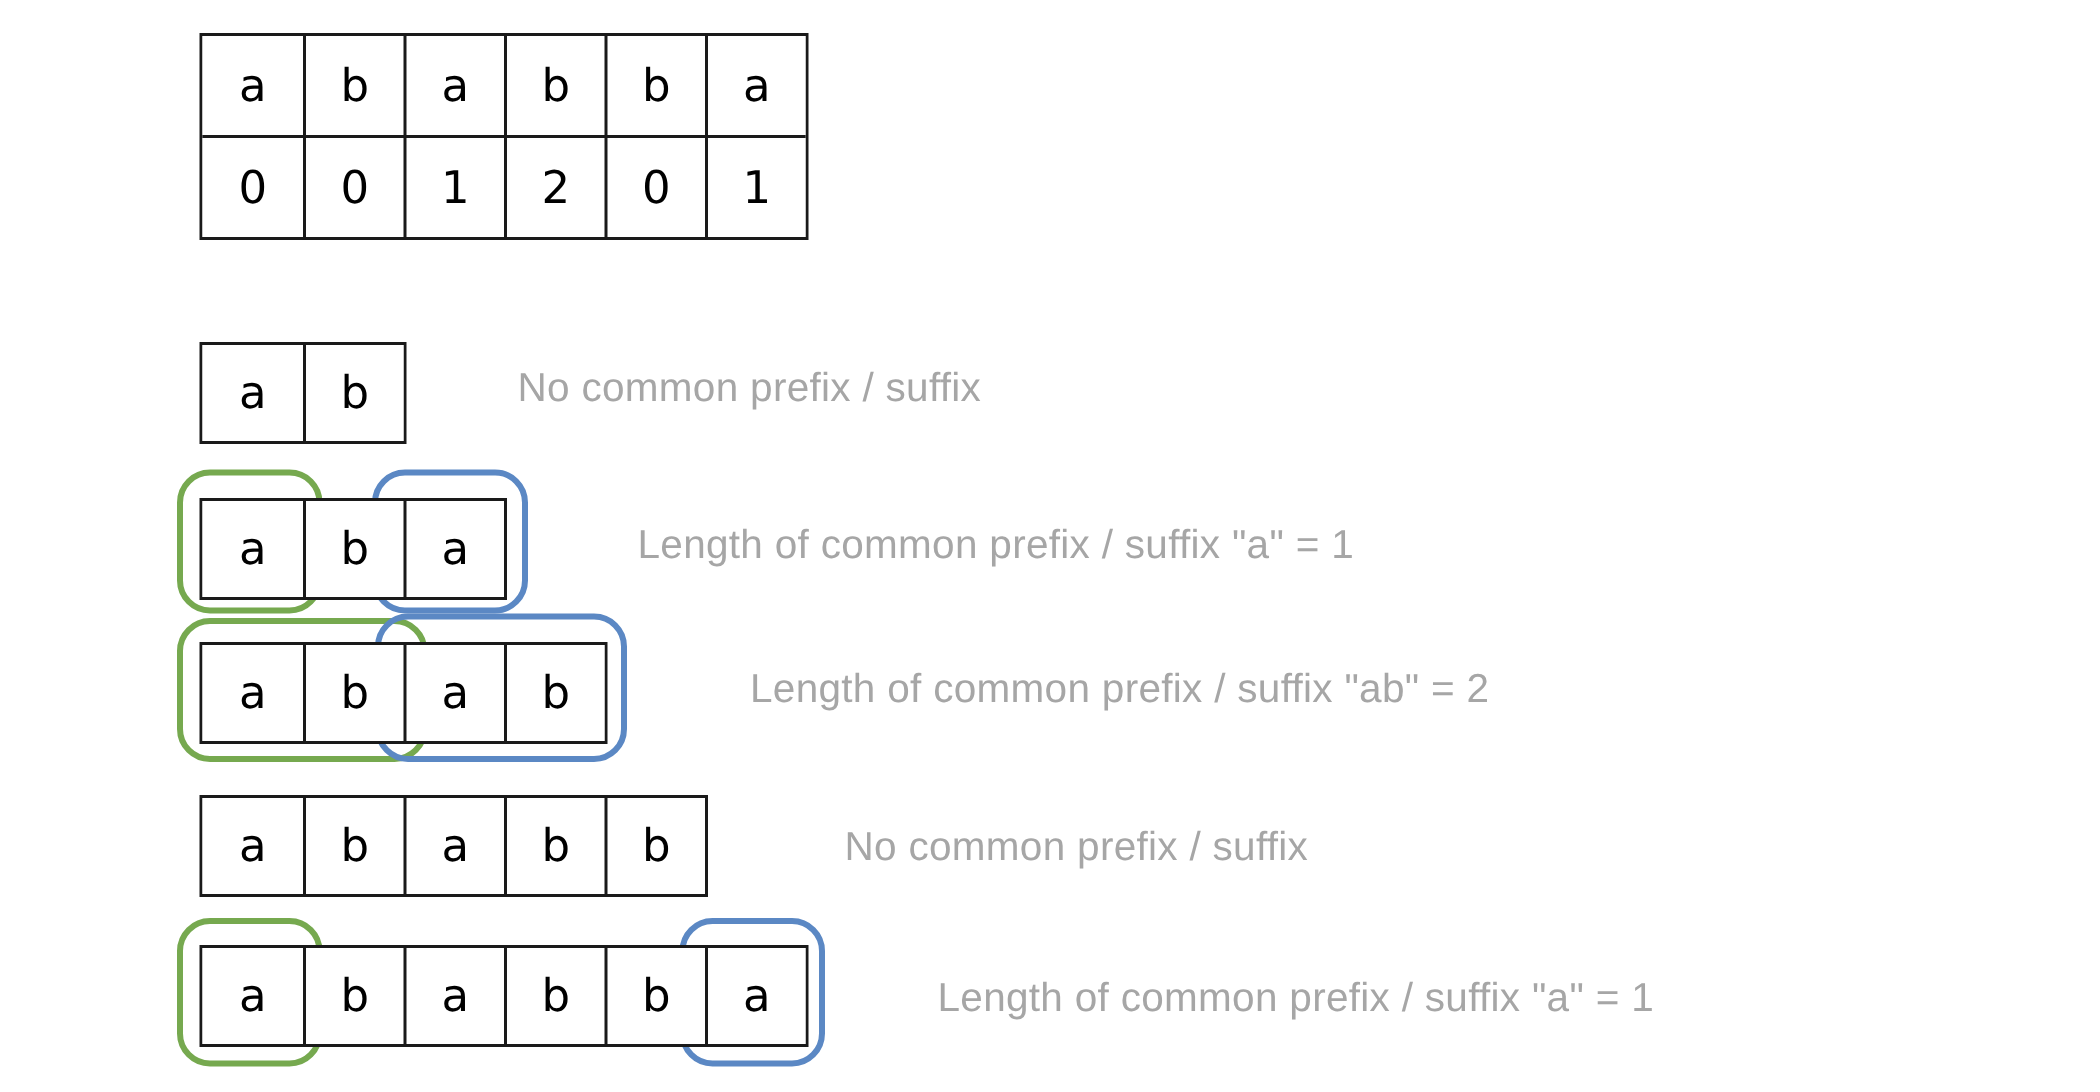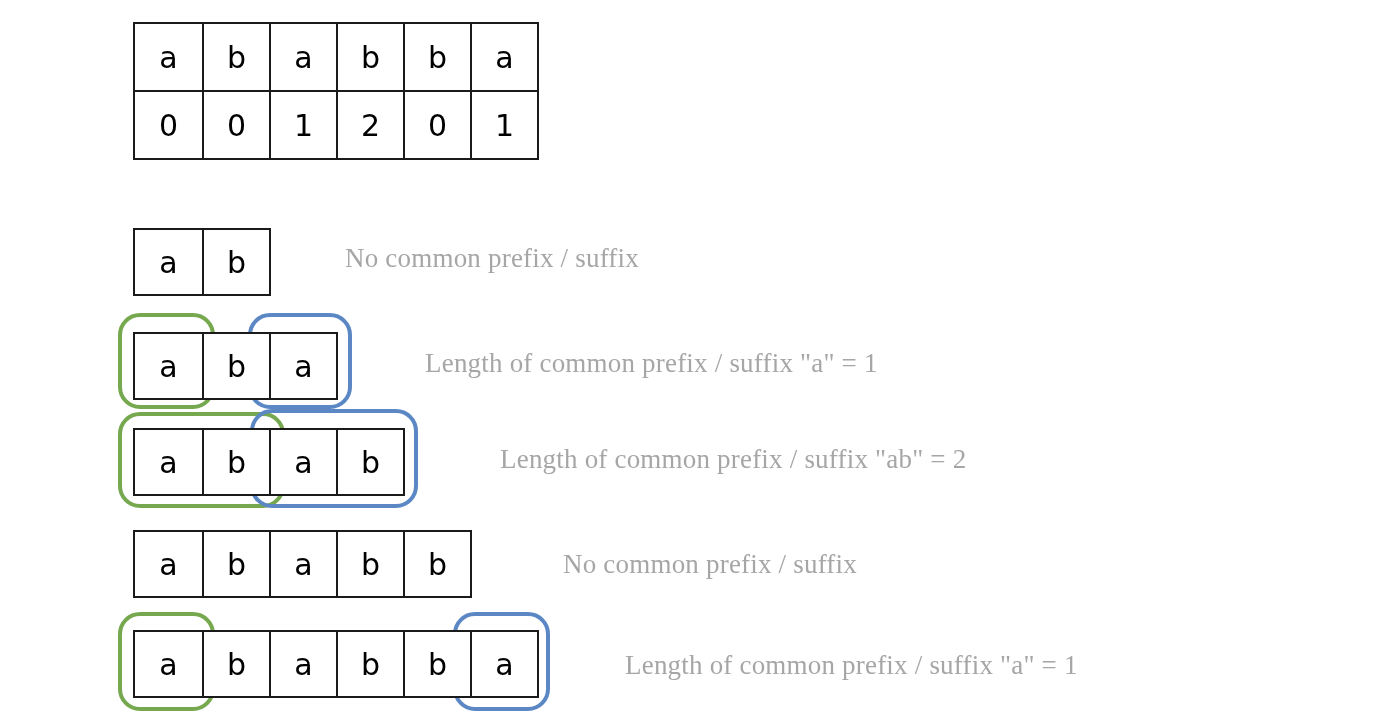--- a/index.html
+++ b/index.html
@@ -70,21 +70,21 @@
   }
   .hl.blue {
     border: 4px solid #5b88c4;
   }
 
   
   .label {
     position: absolute;
     color: #a6a6a6;
     font-size: 27px;
-    font-family: Liberation Serif, serif;
+    font-family: Liberation Sans, sans-serif;
     white-space: nowrap;
     letter-spacing: 0.2px;
   }
 </style>
 </head>
 <body>
 
 <div class="canvas">
 
   <div class="grid two-row" style="left:133px; top:22px;">

